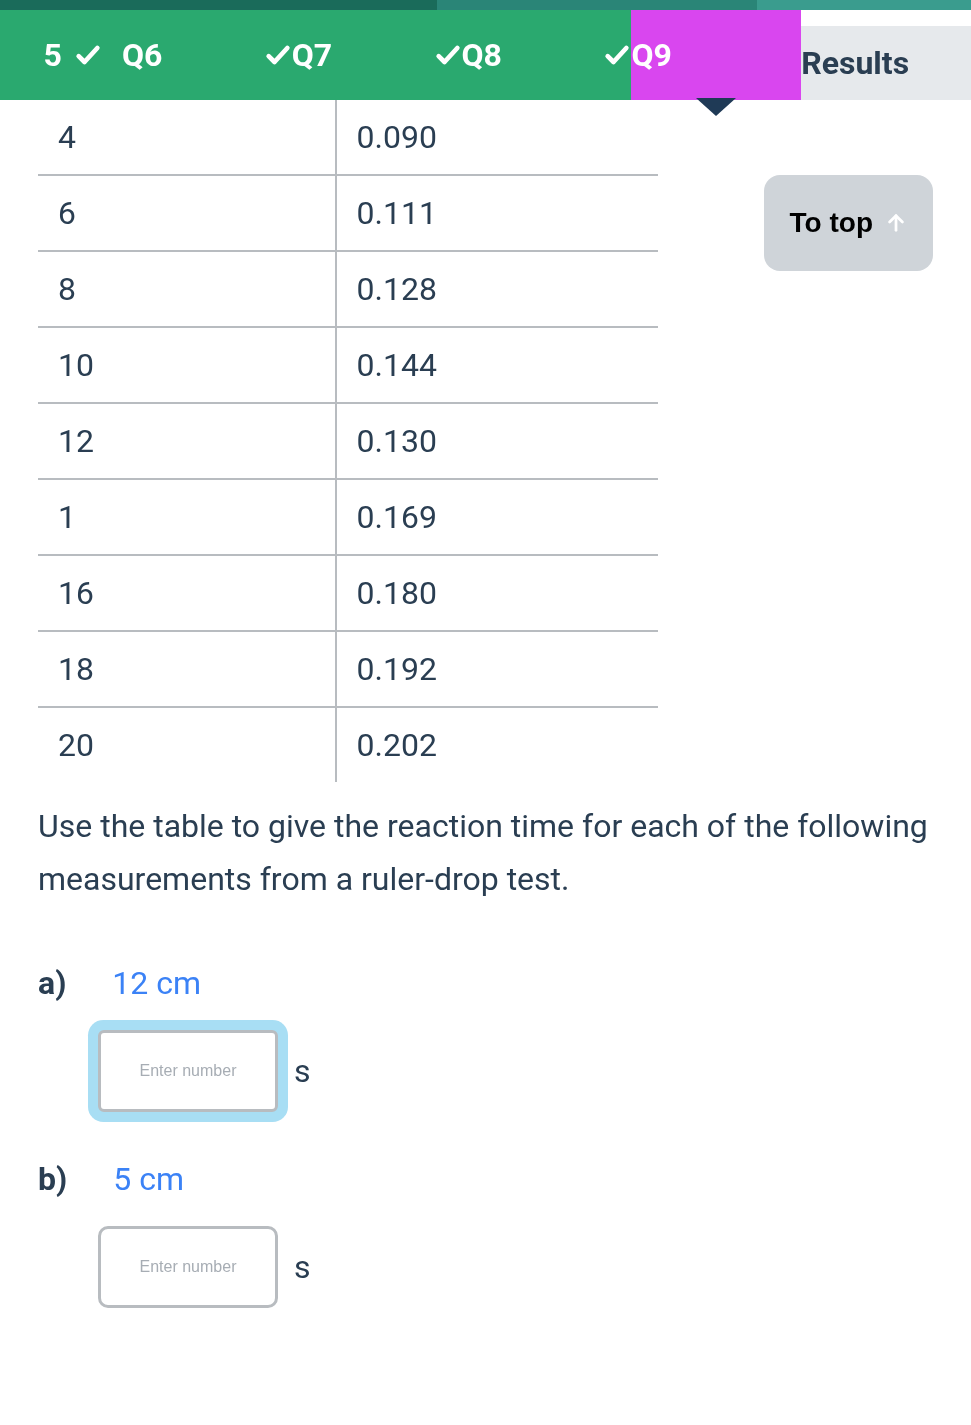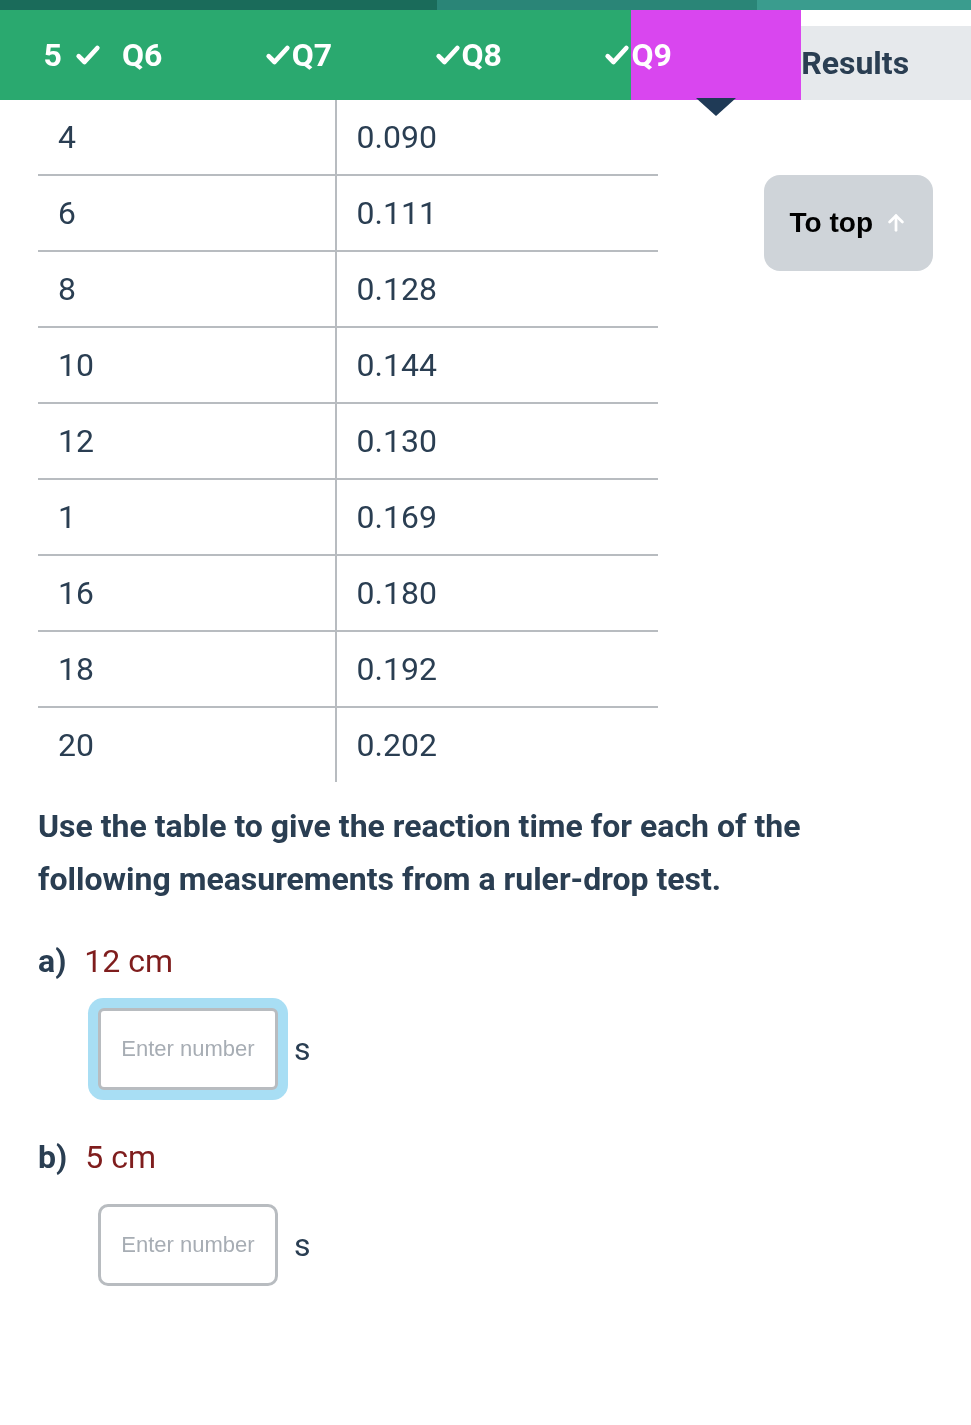--- a/index.html
+++ b/index.html
@@ -82,51 +82,51 @@
       border-right: 2px solid #b8bcc0;
       width: 48%;
     }
     .data-table tr:last-child td {
       border-bottom: none;
     }
     .question-text {
       font-size: 32px;
       color: #2a3e52;
       line-height: 1.65;
-      margin-bottom: 36px;
-      font-weight: bold;
+      margin-bottom: 58px;
     }
     .part {
       margin-bottom: 48px;
     }
     .part-header {
       display: flex;
       align-items: baseline;
       gap: 18px;
       margin-bottom: 28px;
       font-size: 32px;
     }
     .part-label {
       font-weight: 700;
     }
     .part-value {
-      color: #7f1d1d;
+      color: #3b82f6;
+      margin-left: 28px;
     }
     .input-row {
       display: flex;
       align-items: center;
       gap: 16px;
       margin-left: 60px;
     }
     .num-input {
       width: 180px;
       height: 82px;
       border: 3px solid #b8bcc0;
       border-radius: 10px;
-      font-size: 22px;
+      font-size: 16px;
       text-align: center;
       color: #2a3e52;
       outline: none;
     }
     .num-input::placeholder {
       color: #a7adb4;
     }
     .num-input.focused {
       box-shadow: 0 0 0 10px #a8def4;
       border-radius: 6px;

